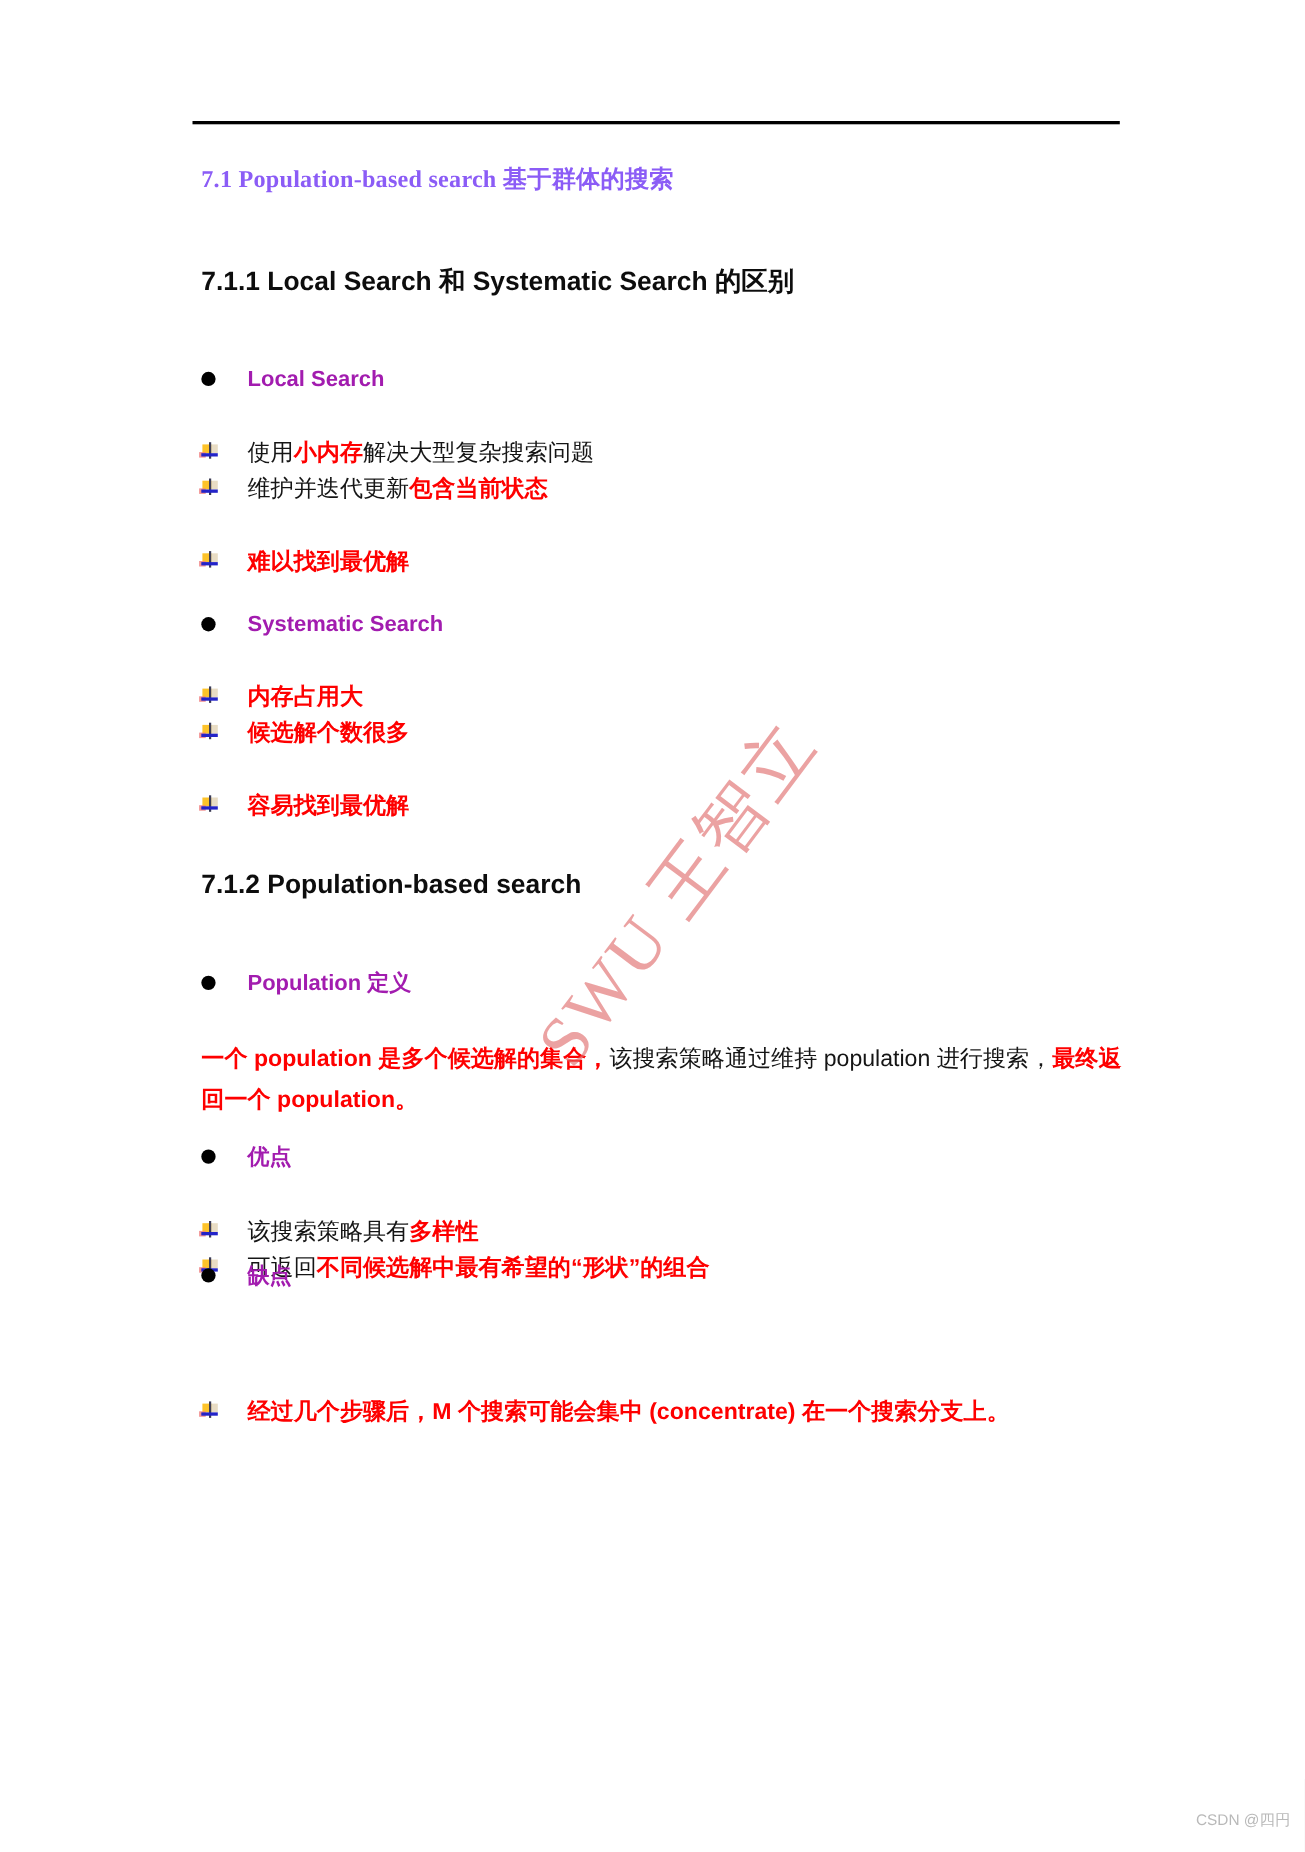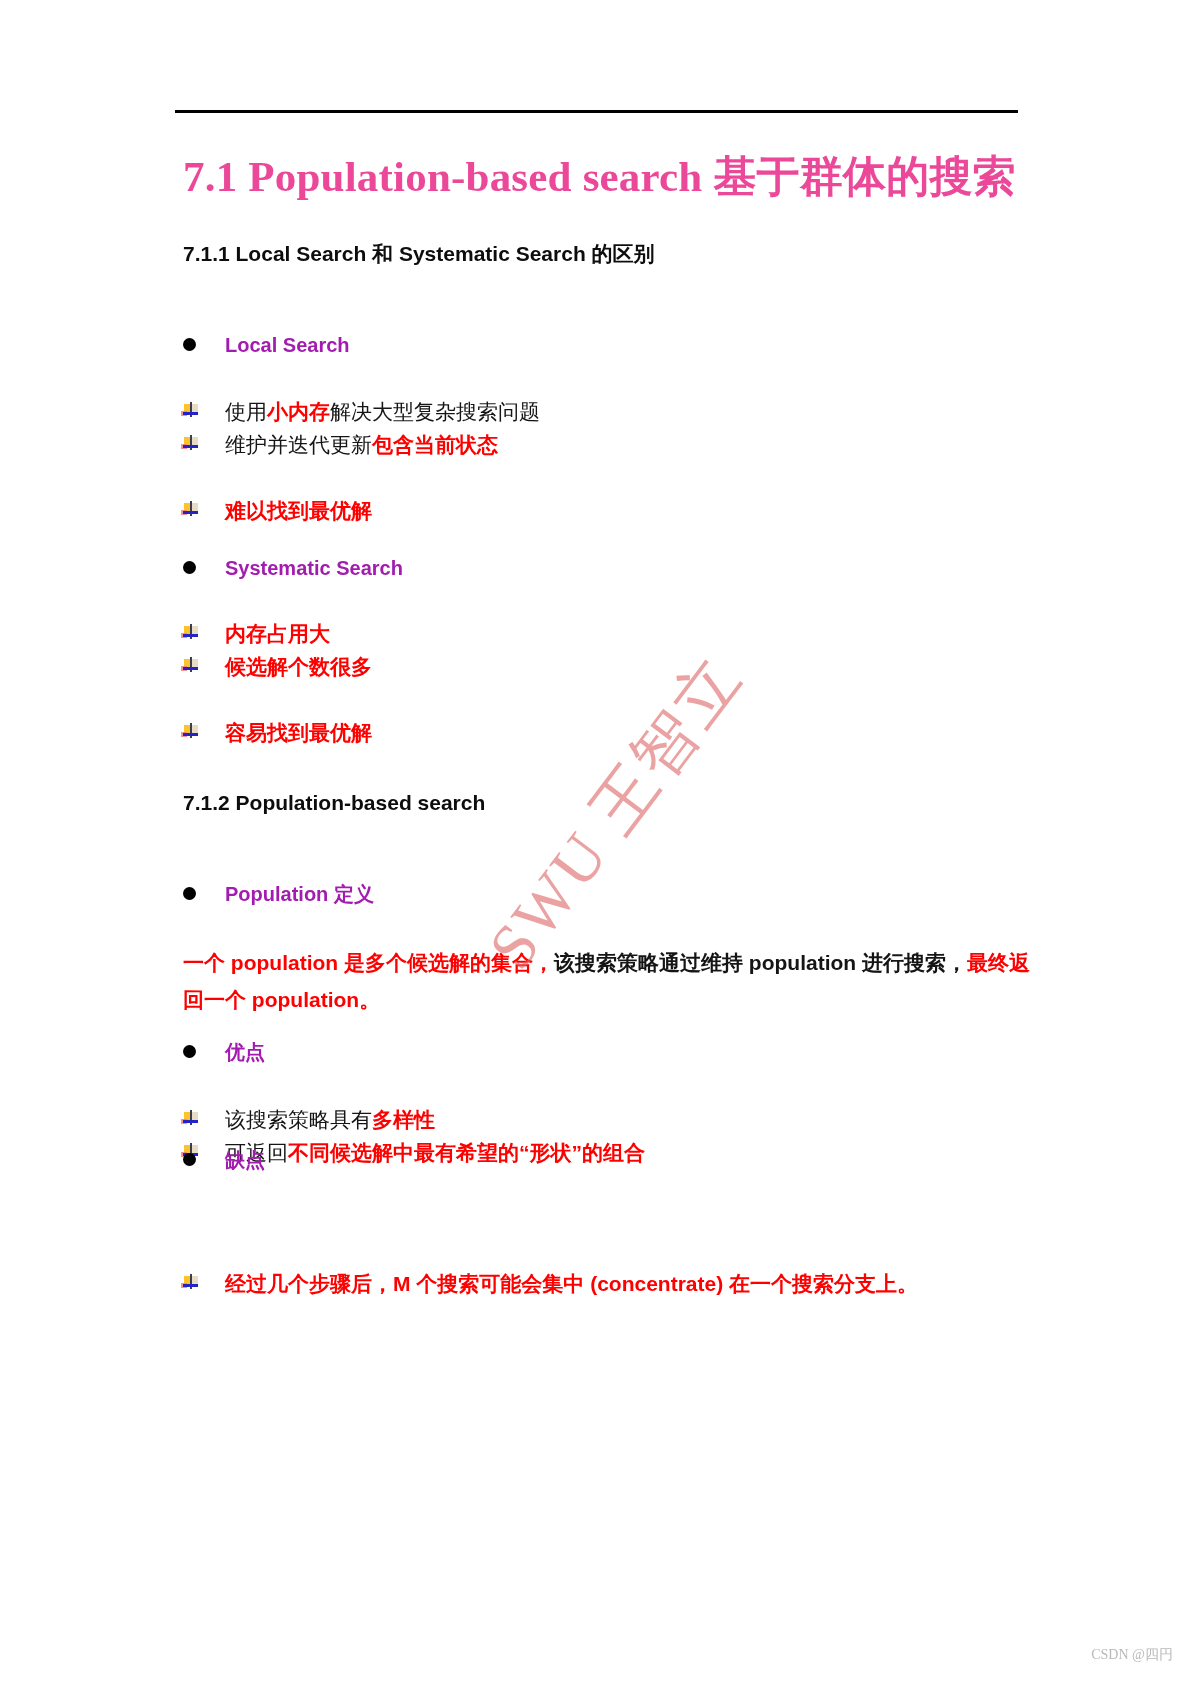--- a/index.html
+++ b/index.html
@@ -12,27 +12,27 @@
     font-family:"Liberation Sans", sans-serif;
     color:#151515;
   }
   .topline{
     position:absolute;left:175px;top:110px;width:843px;height:3px;
     background:#000000;
   }
   .h1{
     position:absolute;left:183px;top:148px;
     font-family:"Liberation Serif", serif;
-    font-size:43px;font-weight:700;color:#ec4899;
+    font-size:22px;font-weight:700;color:#8b5cf6;
     white-space:nowrap;letter-spacing:0.2px;
   }
   .h2{
     position:absolute;left:183px;
     font-family:"Liberation Sans", sans-serif;
-    font-size:21px;font-weight:700;color:#0d0d0d;
+    font-size:24px;font-weight:700;color:#0d0d0d;
     white-space:nowrap;
   }
   .h2.first{top:240px;}
   .h2.second{top:791px;}
   .row{
     position:absolute;left:183px;
     display:flex;align-items:flex-start;
     white-space:nowrap;
   }
   .bullet-dot{
@@ -54,39 +54,39 @@
   .ti .yellow{position:absolute;left:1px;top:2px;width:8px;height:8px;background:#fdc32a;}
   .ti .pink{position:absolute;left:-2px;top:9px;width:6px;height:5px;background:rgba(239,128,128,0.85);}
   .ti .vbar{position:absolute;left:7px;top:0;width:2px;height:15px;background:#3c3c55;}
   .ti .hbar{position:absolute;left:0px;top:10px;width:15px;height:3px;background:#2323c8;}
   .sub-text{
     margin-left:25px;
     font-size:21px;line-height:27px;
   }
   .seg-ink{color:#151515;font-family:"Liberation Serif", serif;}
   .seg-red{color:#fe0000;font-weight:700;font-family:"Liberation Sans", sans-serif;text-align:center;}
-  .seg-bold{font-weight:700;font-family:"Liberation Sans", sans-serif;}
+  .seg-bold{font-weight:400;font-family:"Liberation Sans", sans-serif;}
   .para{
     position:absolute;left:183px;top:944px;width:846px;
     font-size:21px;line-height:37px;
   }
   .para .pline{white-space:nowrap;}
   .watermark{
     position:absolute;left:615px;top:812px;
     transform:translate(-50%,-50%) rotate(-53deg);
     font-family:"Liberation Serif", serif;
     font-size:64px;font-weight:400;
     color:rgba(222,105,105,0.62);
     letter-spacing:3px;white-space:nowrap;
     pointer-events:none;
   }
   .footer-credit{
     position:absolute;right:13px;top:1646px;
     font-size:14px;color:#b9b9b9;
-    font-family:Liberation Serif, serif;
+    font-family:Liberation Sans, sans-serif;
     white-space:nowrap;
   }
 </style>
 </head>
 <body>
 
 <div class="page">
 
   <div class="topline"></div>
 

